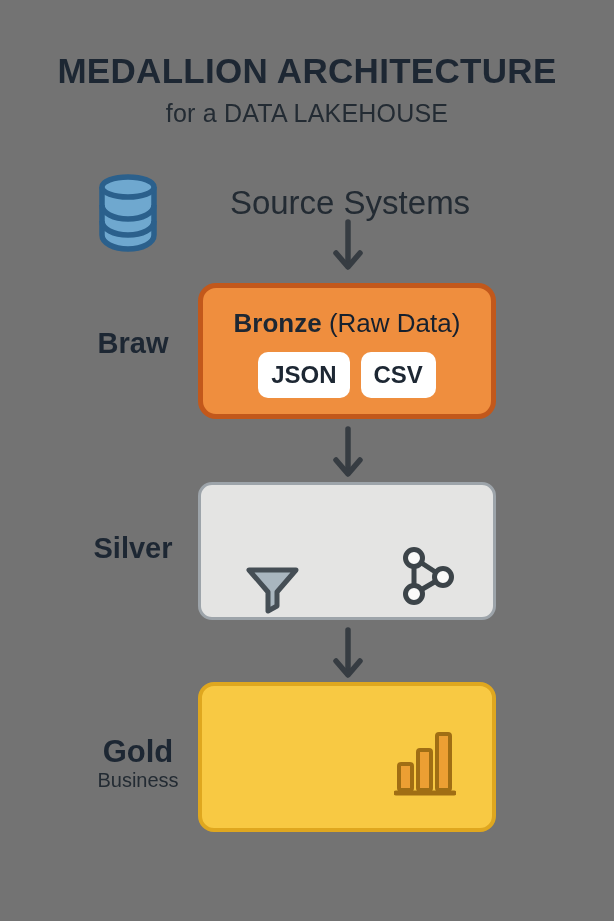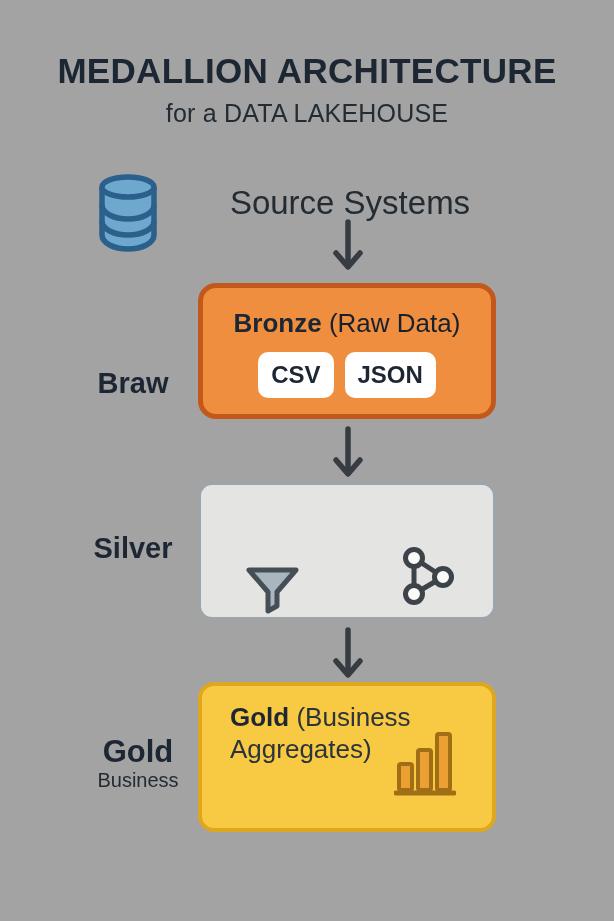--- a/index.html
+++ b/index.html
@@ -4,21 +4,21 @@
 <style>
   * { margin: 0; padding: 0; box-sizing: border-box; }
   html, body { background: #ffffff; }
   body { font-family: "Liberation Sans", sans-serif; }
 
   .canvas {
     position: relative;
     width: 614px;
     height: 921px;
     margin: 0 auto;
-    background: #a3a3a3;
+    background: #737373;
     overflow: hidden;
     color: #1D2733;
   }
 
   .page-title {
     position: absolute; top: 51px; left: 0; width: 100%;
     text-align: center;
     font-size: 35px; font-weight: 700; letter-spacing: 0.3px;
     color: #1D2733;
   }
@@ -74,21 +74,21 @@
     position: absolute; left: 26px; bottom: 16px;
     background: #ffffff; border-radius: 12px;
     padding: 9px 16px;
     font-size: 23px; font-weight: 700; color: #1D2733;
   }
   .bar-icon { position: absolute; right: 36px; bottom: 30px; width: 62px; height: 70px; }
 
   .side-label {
     position: absolute; text-align: center; font-weight: 700; color: #1D2733;
   }
-  .side-bronze { left: 58px; top: 327px; width: 150px; font-size: 29px; line-height: 32px; margin-top: 40px; }
+  .side-bronze { left: 58px; top: 327px; width: 150px; font-size: 29px; line-height: 32px; }
   .side-silver { left: 58px; top: 532px; width: 150px; font-size: 29px; }
   .side-gold   { left: 60px; top: 735px; width: 156px; }
   .gold-main { font-size: 31px; font-weight: 700; line-height: 33px; }
   .gold-sub  { font-size: 20px; font-weight: 500; line-height: 25px; color: #232B33; }
 </style>
 </head>
 <body>
 
 <div class="canvas">
 
@@ -109,22 +109,22 @@
   </svg>
 
   <div class="side-label side-bronze">
     <div>Braw</div>
   </div>
   <div class="layer-box box-bronze" style="background-color: rgb(239, 142, 62); border-color: rgb(194, 88, 27);">
     <div class="box-title-center">
       <span class="t-strong">Bronze</span><span> (Raw Data)</span>
     </div>
     <div class="chip-row">
+      <span class="chip">JSON</span>
       <span class="chip">CSV</span>
-      <span class="chip">JSON</span>
     </div>
   </div>
 
   <svg class="arrow arrow-2" viewBox="0 0 32 52">
     <path d="M16 3 V42" stroke="#363C42" stroke-width="5.5" fill="none" stroke-linecap="round"></path>
     <path d="M4 34 L16 48 L28 34" stroke="#363C42" stroke-width="5.5" fill="none" stroke-linecap="round" stroke-linejoin="round"></path>
   </svg>
 
   <div class="side-label side-silver">Silver</div>
   <div class="layer-box box-silver" style="background-color: rgb(228, 228, 227); border-color: rgb(157, 164, 170);">
@@ -144,23 +144,20 @@
   <svg class="arrow arrow-3" viewBox="0 0 32 52">
     <path d="M16 3 V42" stroke="#363C42" stroke-width="5.5" fill="none" stroke-linecap="round"></path>
     <path d="M4 34 L16 48 L28 34" stroke="#363C42" stroke-width="5.5" fill="none" stroke-linecap="round" stroke-linejoin="round"></path>
   </svg>
 
   <div class="side-label side-gold">
     <div class="gold-main">Gold</div>
     <div class="gold-sub">Business</div>
   </div>
   <div class="layer-box box-gold" style="background-color: rgb(248, 201, 67); border-color: rgb(223, 167, 31);">
-    <div class="box-title-left">
-      <span class="t-strong">Gold</span><span> (Business Aggregates)</span>
-    </div>
     <svg class="bar-icon" viewBox="0 0 62 70">
       <g fill="#EC9F33" stroke="#A06E14" stroke-width="4">
         <rect x="5" y="36" width="13" height="26" rx="2"></rect>
         <rect x="24" y="22" width="13" height="40" rx="2"></rect>
         <rect x="43" y="6" width="13" height="56" rx="2"></rect>
       </g>
       <path d="M2 65 H60" stroke="#A06E14" stroke-width="5" stroke-linecap="round"></path>
     </svg>
   </div>
 

